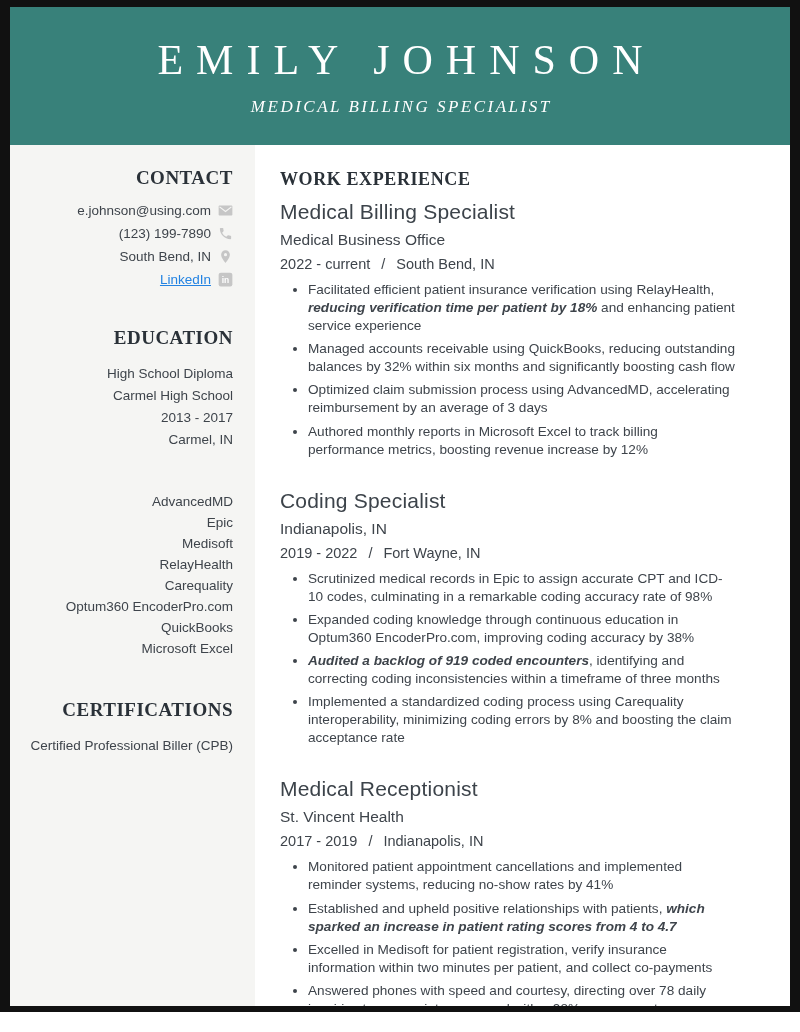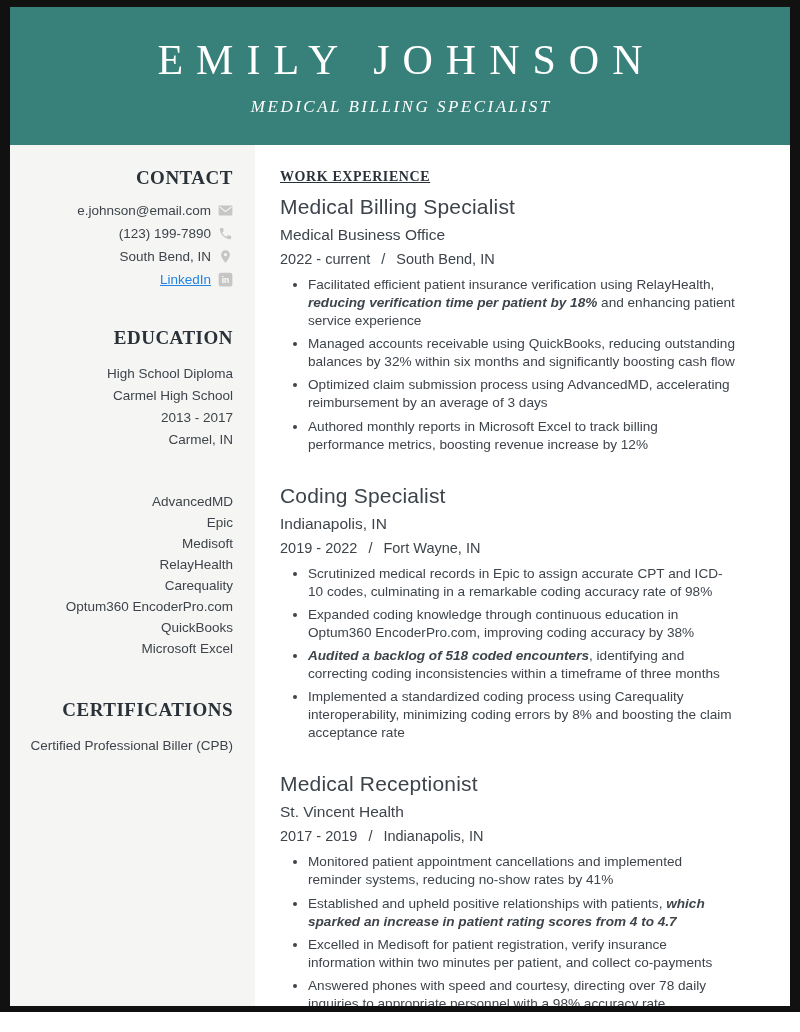--- a/index.html
+++ b/index.html
@@ -48,21 +48,21 @@
   .c-icon svg{width:100%;height:100%;}
   a.c-link{color:var(--link);text-decoration:underline;cursor:pointer;}
   .side-line{
     text-align:right;font-size:13.5px;line-height:22px;color:var(--body);
   }
   .skills .side-line{line-height:21px;}
   
   .main{flex:1;background:#fff;padding:24px 55px 0 25px;}
   .we-heading{
     margin:0 0 10px;font-family:"Liberation Serif",serif;font-weight:700;
-    font-size:14px;letter-spacing:0.6px;color:var(--heading);text-decoration:underline;
+    font-size:18px;letter-spacing:0.6px;color:var(--heading);
   }
   .job{margin-bottom:30px;}
   .job h3{
     margin:0;font-weight:400;font-size:21px;color:#3c434a;letter-spacing:0.2px;
   }
   .company{font-size:15.5px;margin-top:7px;color:var(--body);}
   .dateline{font-size:14.5px;margin-top:7px;color:var(--body);}
   .dateline .slash{margin:0 11px;}
   .job ul{margin:9px 0 0;padding-left:28px;}
   .job li{
@@ -78,21 +78,21 @@
     <h1>EMILY JOHNSON</h1>
     <div class="subtitle">MEDICAL BILLING SPECIALIST</div>
   </header>
 
   <div class="content">
     <aside class="sidebar">
       <section>
         <h2>CONTACT</h2>
         <div id="contact-rows">
             <div class="c-row">
-              <span class="c-text">e.johnson@email.com</span>
+              <span class="c-text">e.johnson@using.com</span>
               <span class="c-icon">
                 <svg viewBox="0 0 24 24">
                   <rect x="1" y="4" width="22" height="16" rx="1.5" fill="currentColor"></rect>
                   <path d="M2.5 6.2 12 13.4 21.5 6.2" stroke="#f5f5f3" stroke-width="2" fill="none"></path>
                 </svg>
               </span>
             </div>
             <div class="c-row">
               <span class="c-text">(123) 199-7890</span>
               <span class="c-icon">
@@ -163,21 +163,21 @@
               <li><span>Authored monthly reports in Microsoft Excel to track billing performance metrics, boosting revenue increase by 12%</span></li>
             </ul>
           </article>
           <article class="job">
             <h3>Coding Specialist</h3>
             <div class="company">Indianapolis, IN</div>
             <div class="dateline"><span>2019 - 2022</span><span class="slash">/</span><span>Fort Wayne, IN</span></div>
             <ul>
               <li><span>Scrutinized medical records in Epic to assign accurate CPT and ICD-10 codes, culminating in a remarkable coding accuracy rate of 98%</span></li>
               <li><span>Expanded coding knowledge through continuous education in Optum360 EncoderPro.com, improving coding accuracy by 38%</span></li>
-              <li><span class="em">Audited a backlog of 518 coded encounters</span><span>, identifying and correcting coding inconsistencies within a timeframe of three months</span></li>
+              <li><span class="em">Audited a backlog of 919 coded encounters</span><span>, identifying and correcting coding inconsistencies within a timeframe of three months</span></li>
               <li><span>Implemented a standardized coding process using Carequality interoperability, minimizing coding errors by 8% and boosting the claim acceptance rate</span></li>
             </ul>
           </article>
           <article class="job">
             <h3>Medical Receptionist</h3>
             <div class="company">St. Vincent Health</div>
             <div class="dateline"><span>2017 - 2019</span><span class="slash">/</span><span>Indianapolis, IN</span></div>
             <ul>
               <li><span>Monitored patient appointment cancellations and implemented reminder systems, reducing no-show rates by 41%</span></li>
               <li><span>Established and upheld positive relationships with patients, </span><span class="em">which sparked an increase in patient rating scores from 4 to 4.7</span></li>

